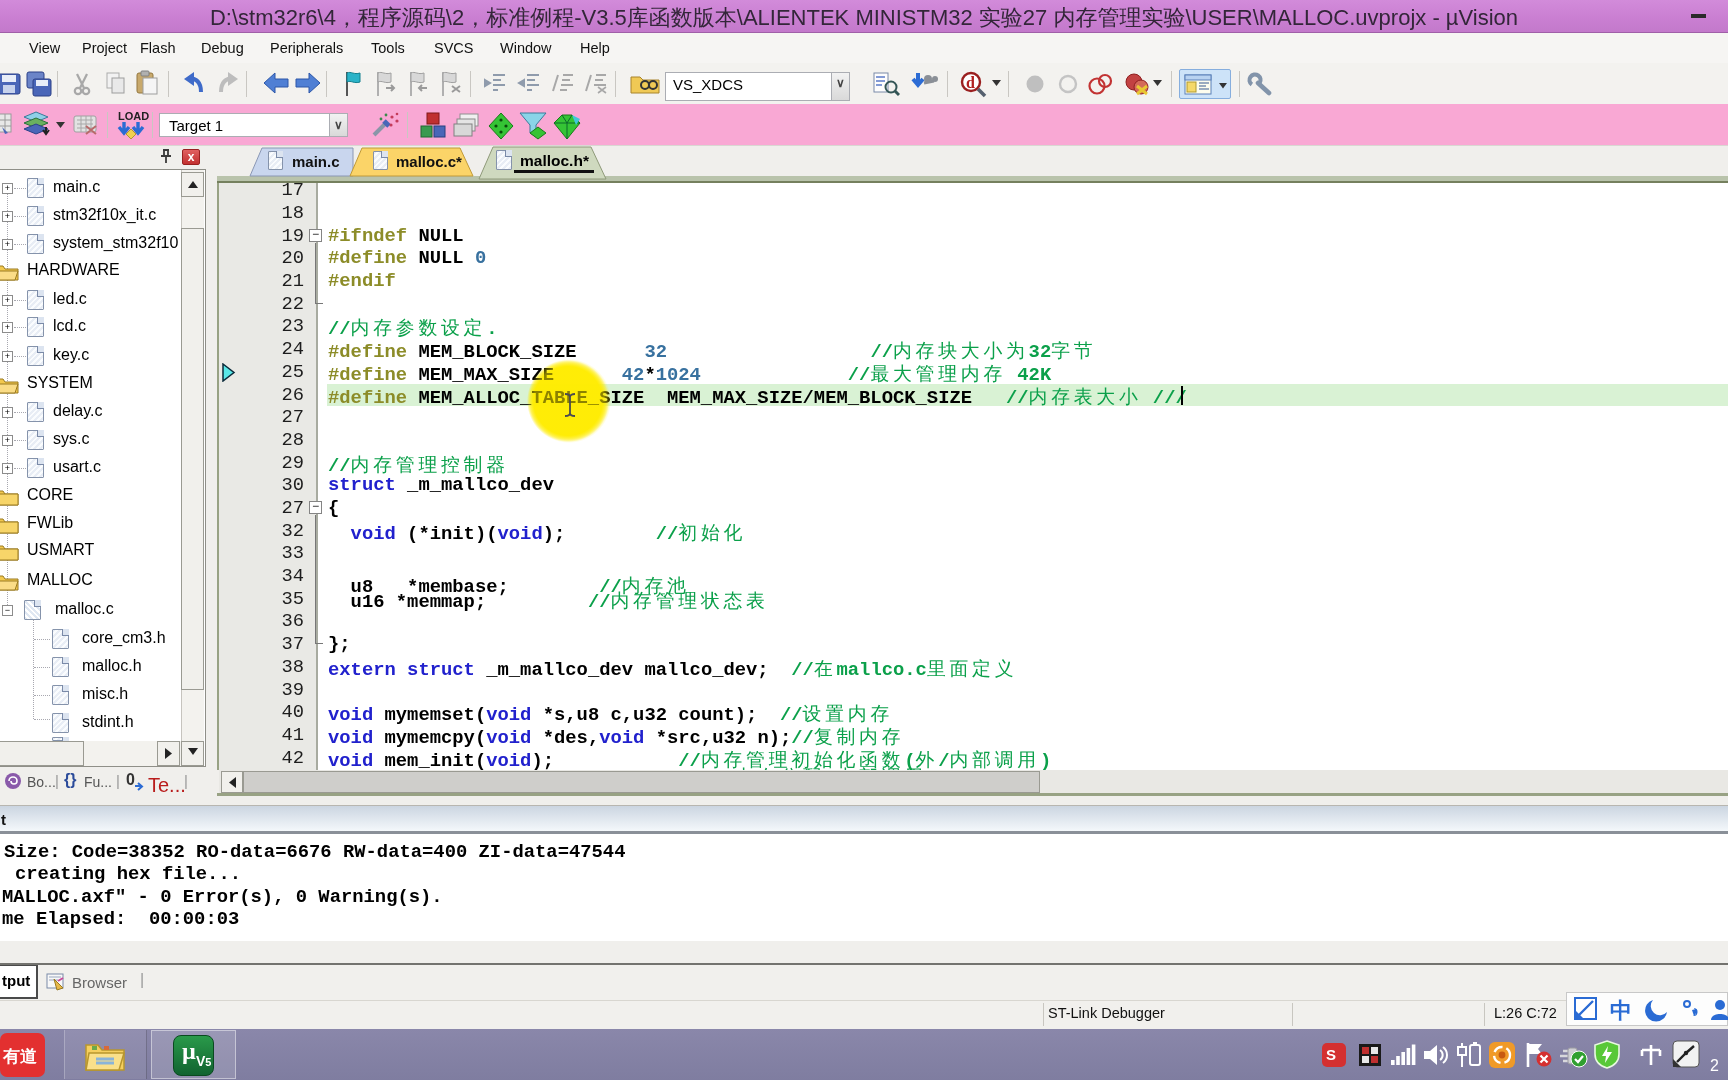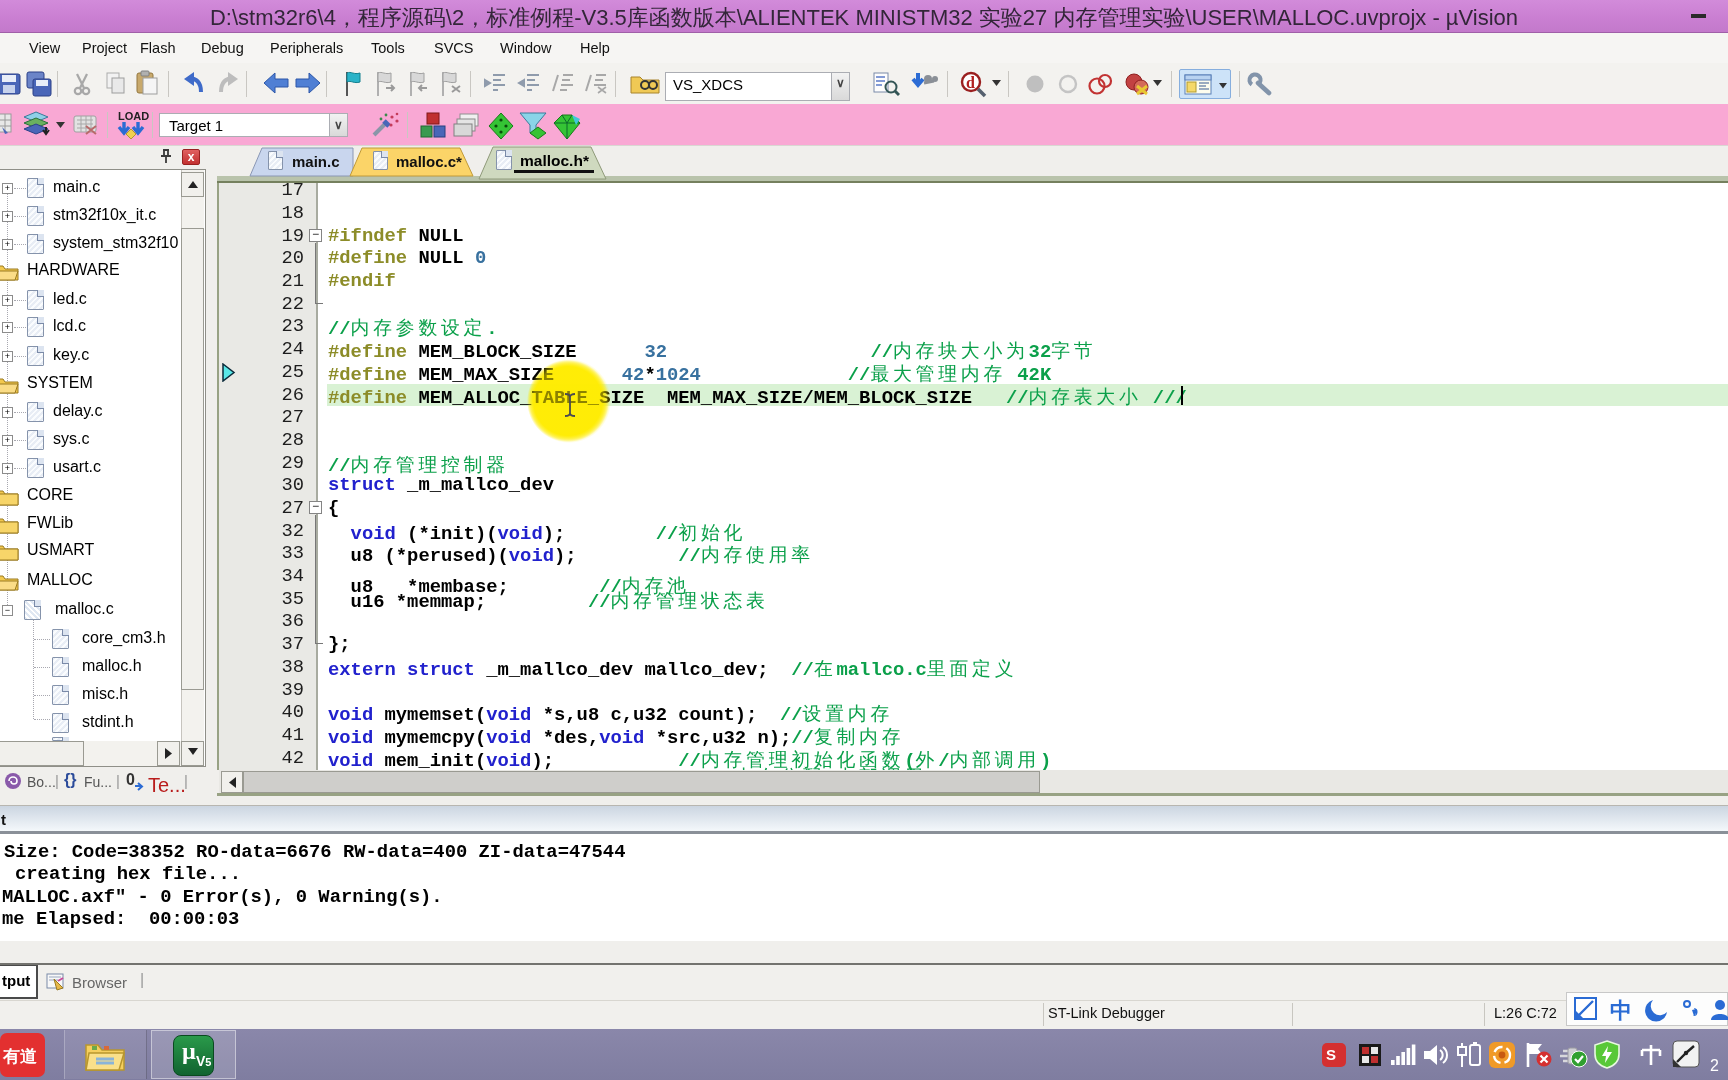--- a/index.html
+++ b/index.html
@@ -481,21 +481,20 @@
   <div class="cl" style="left:10px;top:64px"><span class="p">#define</span> NULL <span class="n">0</span></div>
   <div class="cl" style="left:10px;top:87px"><span class="p">#endif</span></div>
   <div class="cl" style="left:10px;top:132px"><span class="c">//<span class="cjk">内存参数设定</span>.</span></div>
   <div class="cl" style="left:10px;top:155px"><span class="p">#define</span> MEM_BLOCK_SIZE      <span class="n">32</span>                  <span class="c">//<span class="cjk">内存块大小为</span>32<span class="cjk">字节</span></span></div>
   <div class="cl" style="left:10px;top:178px"><span class="p">#define</span> MEM_MAX_SIZE      <span class="n">42</span>*<span class="n">1024</span>             <span class="c">//<span class="cjk">最大管理内存</span> 42K</span></div>
   <div class="cl" style="left:10px;top:201px"><span class="p">#define</span> MEM_ALLOC_TABLE_SIZE  MEM_MAX_SIZE/MEM_BLOCK_SIZE   <span class="c">//<span class="cjk">内存表大小</span> ///</span></div>
   <div class="cl" style="left:10px;top:269px"><span class="c">//<span class="cjk">内存管理控制器</span></span></div>
   <div class="cl" style="left:10px;top:291px"><span class="k">struct</span> _m_mallco_dev</div>
   <div class="cl" style="left:10px;top:314px">{</div>
   <div class="cl" style="left:10px;top:337px">  <span class="k">void</span> (*init)(<span class="k">void</span>);        <span class="c">//<span class="cjk">初始化</span></span></div>
-  <div class="cl" style="left:10px;top:359px">  u8 (*perused)(<span class="k">void</span>);         <span class="c">//<span class="cjk">内存使用率</span></span></div>
   <div class="cl" style="left:10px;top:390px">  u8   *membase;        <span class="c">//<span class="cjk">内存池</span></span></div>
   <div class="cl" style="left:10px;top:405px">  u16 *memmap;         <span class="c">//<span class="cjk">内存管理状态表</span></span></div>
   <div class="cl" style="left:10px;top:450px">};</div>
   <div class="cl" style="left:10px;top:473px"><span class="k">extern</span> <span class="k">struct</span> _m_mallco_dev mallco_dev;  <span class="c">//<span class="cjk">在</span>mallco.c<span class="cjk">里面定义</span></span></div>
   <div class="cl" style="left:10px;top:518px"><span class="k">void</span> mymemset(<span class="k">void</span> *s,u8 c,u32 count);  <span class="c">//<span class="cjk">设置内存</span></span></div>
   <div class="cl" style="left:10px;top:541px"><span class="k">void</span> mymemcpy(<span class="k">void</span> *des,<span class="k">void</span> *src,u32 n);<span class="c">//<span class="cjk">复制内存</span></span></div>
   <div class="cl" style="left:10px;top:564px"><span class="k">void</span> mem_init(<span class="k">void</span>);           <span class="c">//<span class="cjk">内存管理初始化函数</span>(<span class="cjk">外</span>/<span class="cjk">内部调用</span>)</span></div>
   <div class="cl" style="left:10px;top:581px">                                  <span class="c">//<span class="cjk">内存分配</span>(<span class="cjk">内部调用</span>)</span></div>
   <div style="position:absolute;left:209px;top:176px;width:84px;height:84px;background:radial-gradient(circle closest-side, rgba(255,236,0,0.55) 0 84%, rgba(255,236,0,0.3) 93%, rgba(255,236,0,0) 100%)"></div>
   <div style="position:absolute;left:863px;top:203px;width:2px;height:19px;background:#000"></div>

